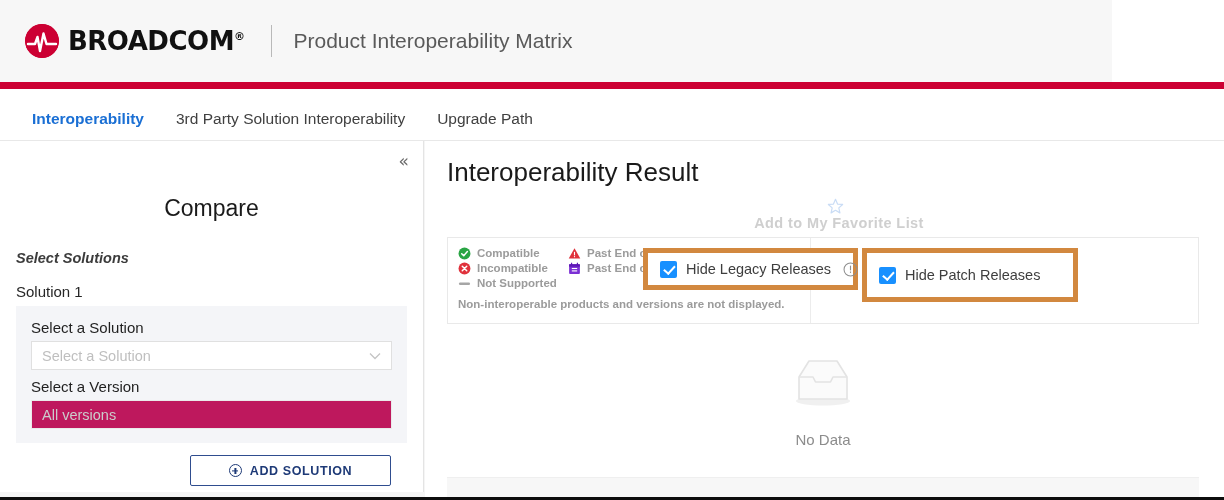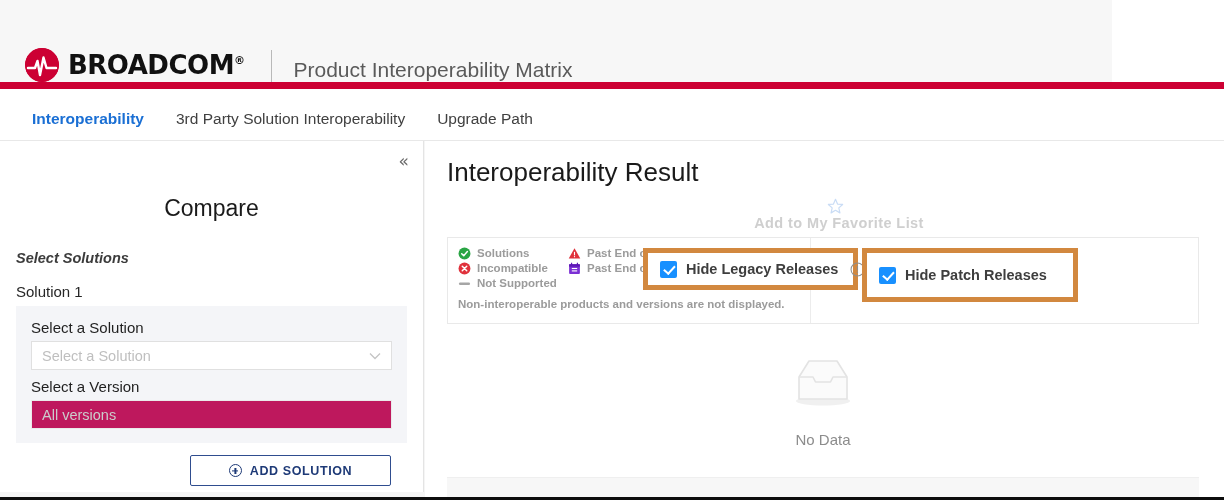--- a/index.html
+++ b/index.html
@@ -8,21 +8,21 @@
     font-family: "Liberation Sans", sans-serif;
     background: #ffffff;
     overflow: hidden;
   }
   #root { position: relative; width: 1224px; height: 500px; }
 
   
   .header {
     position: absolute; left: 0; top: 0; width: 1112px; height: 82px;
     background: #f7f7f7;
-    display: flex; align-items: flex-end;
+    display: flex; align-items: center;
   }
   .brand { display: flex; align-items: center; padding-left: 25px; }
   .logo-mark {
     width: 34px; height: 34px; border-radius: 50%;
     background: #cc0033; position: relative; flex: 0 0 auto;
     overflow: hidden;
   }
   .logo-mark svg { position: absolute; left: 0; top: 0; }
   .logo-word {
     font-family: "DejaVu Sans", sans-serif;
@@ -149,21 +149,21 @@
   .checkbox {
     width: 17px; height: 17px; background: #1890ff; border-radius: 2px;
     position: relative; flex: 0 0 auto; cursor: pointer;
   }
   .checkbox::after {
     content: ""; position: absolute; left: 5.5px; top: 2.5px;
     width: 4.5px; height: 9px; border: solid #ffffff;
     border-width: 0 2px 2px 0; transform: rotate(42deg);
   }
   .cb-label {
-    font-size: 14.5px; font-weight: 700; color: #3e3e3e; white-space: nowrap;
+    font-size: 14.5px; font-weight: 400; color: #3e3e3e; white-space: nowrap;
   }
   .info-icon { width: 15px; height: 15px; flex: 0 0 auto; margin-left: 3px; }
 
   
   .legend-box {
     position: absolute; left: 22px; top: 96px; width: 752px; height: 87px;
     border: 1px solid #e9e9e9; background: #ffffff; display: flex;
   }
   .legend-left { width: 363px; padding: 8px 0 0 10px; border-right: 1px solid #ececec; }
   .legend-right { flex: 1; }
@@ -291,21 +291,21 @@
         <div class="legend-left">
           <div class="legend-grid">
 
             <div class="lg-item">
               <span class="lg-ico">
                 <svg width="13" height="13" viewBox="0 0 14 14">
                   <circle cx="7" cy="7" r="6.4" fill="#2aa544"></circle>
                   <path d="M4 7.2 L6.2 9.3 L10.1 4.9" fill="none" stroke="#ffffff" stroke-width="1.6" stroke-linecap="round" stroke-linejoin="round"></path>
                 </svg>
               </span>
-              <span class="lg-text">Solutions</span>
+              <span class="lg-text">Compatible</span>
             </div>
 
             <div class="lg-item">
               <span class="lg-ico">
                 <svg width="13" height="13" viewBox="0 0 14 14">
                   <path d="M7 1.3 L13.2 12.4 L0.8 12.4 Z" fill="#e0323c"></path>
                   <rect x="6.4" y="5.2" width="1.2" height="3.8" fill="#ffffff"></rect>
                   <rect x="6.4" y="9.8" width="1.2" height="1.2" fill="#ffffff"></rect>
                 </svg>
               </span>

